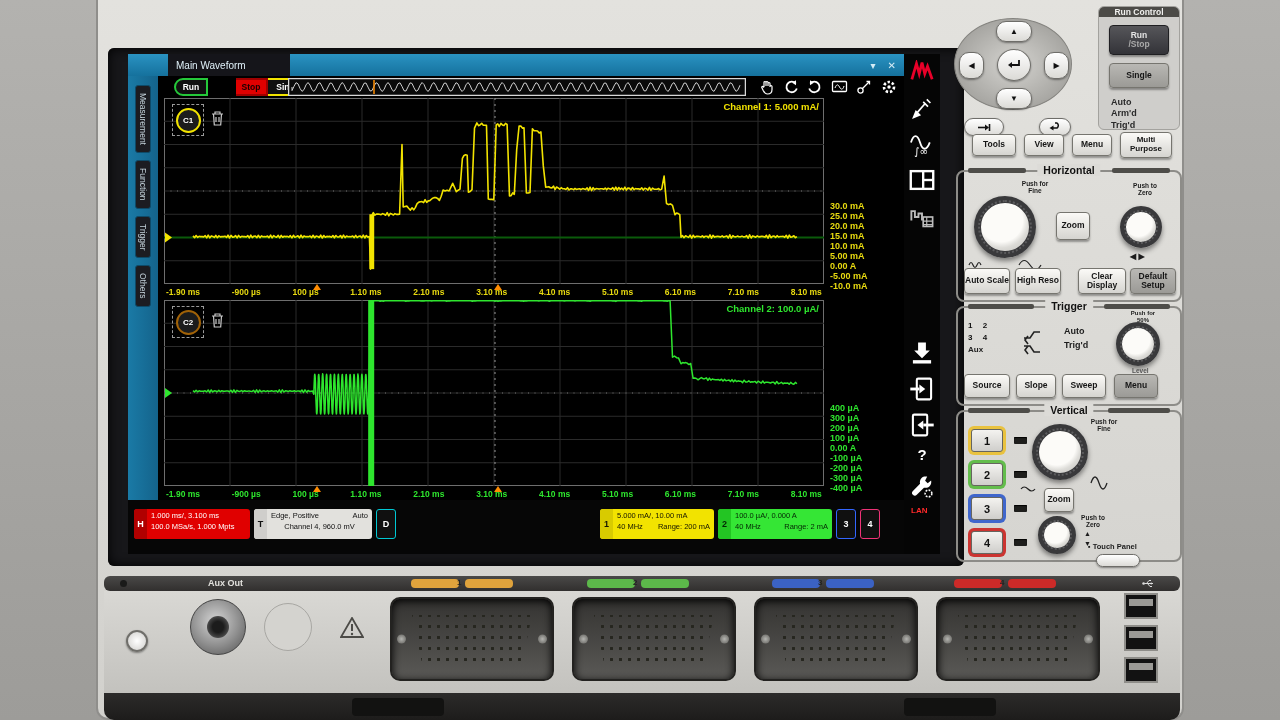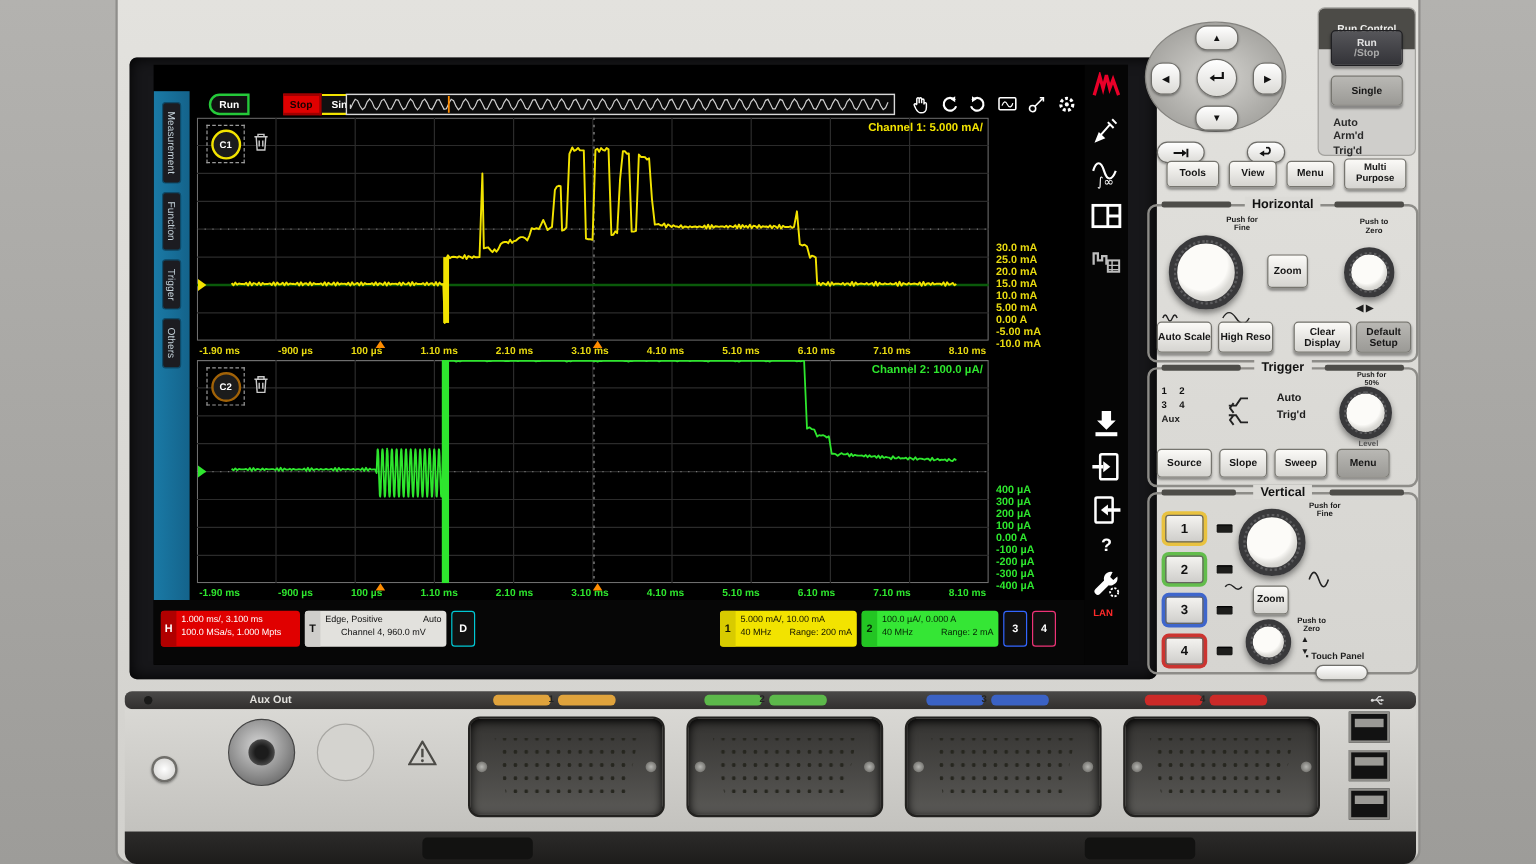--- a/index.html
+++ b/index.html
@@ -66,21 +66,21 @@
   .tbarL,.tbarR{position:absolute;top:-4px;height:5px;background:#4e4d49;border-radius:2px;}
   .tbarL{left:10px;} .tbarR{right:10px;}
   .knob{position:absolute;border-radius:50%;background:radial-gradient(circle at 42% 36%,#fcfbf8 0 52%,#dddcd8 66%,#b9b8b4 100%);border:7px solid #39393b;outline:2px dotted #5c5c5e;outline-offset:-6px;box-shadow:0 3px 5px rgba(0,0,0,.45);box-sizing:border-box;}
   .knob.small{border-width:6px;}
   .klabel{position:absolute;font-size:6.5px;font-weight:bold;color:#1c1c1c;line-height:1.15;text-align:center;}
   .dpad{position:absolute;left:10px;top:14px;width:118px;height:92px;}
   .dring{position:absolute;inset:0;border-radius:50%;background:radial-gradient(#d4d3cf,#94938f);border:1px solid #84837f;}
   .dkey{position:absolute;background:linear-gradient(#ffffff,#dbdad6);border:1px solid #6e6d69;border-radius:10px;display:flex;align-items:center;justify-content:center;font-size:8px;color:#111;box-shadow:0 1px 2px rgba(0,0,0,.4);}
   .oval{position:absolute;background:linear-gradient(#ffffff,#dcdbd7);border:1px solid #6e6d69;border-radius:9px;display:flex;align-items:center;justify-content:center;box-shadow:0 1px 2px rgba(0,0,0,.4);}
   .rcpanel{position:absolute;left:154px;top:2px;width:80px;height:122px;background:#cfcecb;border:1px solid #a3a29e;border-radius:6px;}
-  .rctitle{background:#4c4b47;color:#f0f0ee;font-size:8.5px;font-weight:bold;text-align:center;border-radius:5px 5px 0 0;padding:12px 0;}
+  .rctitle{background:#4c4b47;color:#f0f0ee;font-size:8.5px;font-weight:bold;text-align:center;border-radius:5px 5px 0 0;padding:0 0;}
   .rcstatus{position:absolute;left:12px;top:90px;font-size:9px;font-weight:bold;color:#2a2a2a;line-height:1.25;}
   .lr{font-size:8px;letter-spacing:4px;color:#111;}
   .trignums{position:absolute;left:10px;top:12px;font-size:9px;font-weight:bold;color:#222;line-height:1.5;}
   .chframe{position:absolute;width:38px;height:29px;border-radius:6px;padding:3px;box-sizing:border-box;}
   .chinner{width:100%;height:100%;background:linear-gradient(#f4f3f0,#cfcecb);border:1px solid #66655f;border-radius:3px;display:flex;align-items:center;justify-content:center;font-size:11px;font-weight:bold;color:#111;box-sizing:border-box;}
   .led{position:absolute;width:13px;height:7px;background:#1e1e1c;border-radius:1px;box-shadow:inset 0 1px 1px #000;}
   .tinytxt{position:absolute;font-size:7px;font-weight:bold;color:#1c1c1c;}
   
   .auxstrip{position:absolute;left:6px;top:576px;width:1076px;height:15px;background:linear-gradient(#4a4948,#312f2e);border-radius:6px;}
   .auxlabel{position:absolute;left:104px;top:2px;color:#e2e1dd;font-size:9px;font-weight:bold;}
@@ -102,20 +102,27 @@
 </style>
 </head>
 <body>
 
 <div class="page">
 <div class="device">
 
 
   <div class="bezel"></div>
   <div class="display">
+    <div class="titlebar">
+      <div class="wintab">Main Waveform</div>
+      <div class="winicons">
+        <span>▾</span>
+        <span>✕</span>
+      </div>
+    </div>
 
     <div class="sidebar">
       <div class="vtab">Measurement</div>
       <div class="vtab">Function</div>
       <div class="vtab">Trigger</div>
       <div class="vtab">Others</div>
     </div>
 
     <div class="toolbar">
       <div class="rsgroup">

